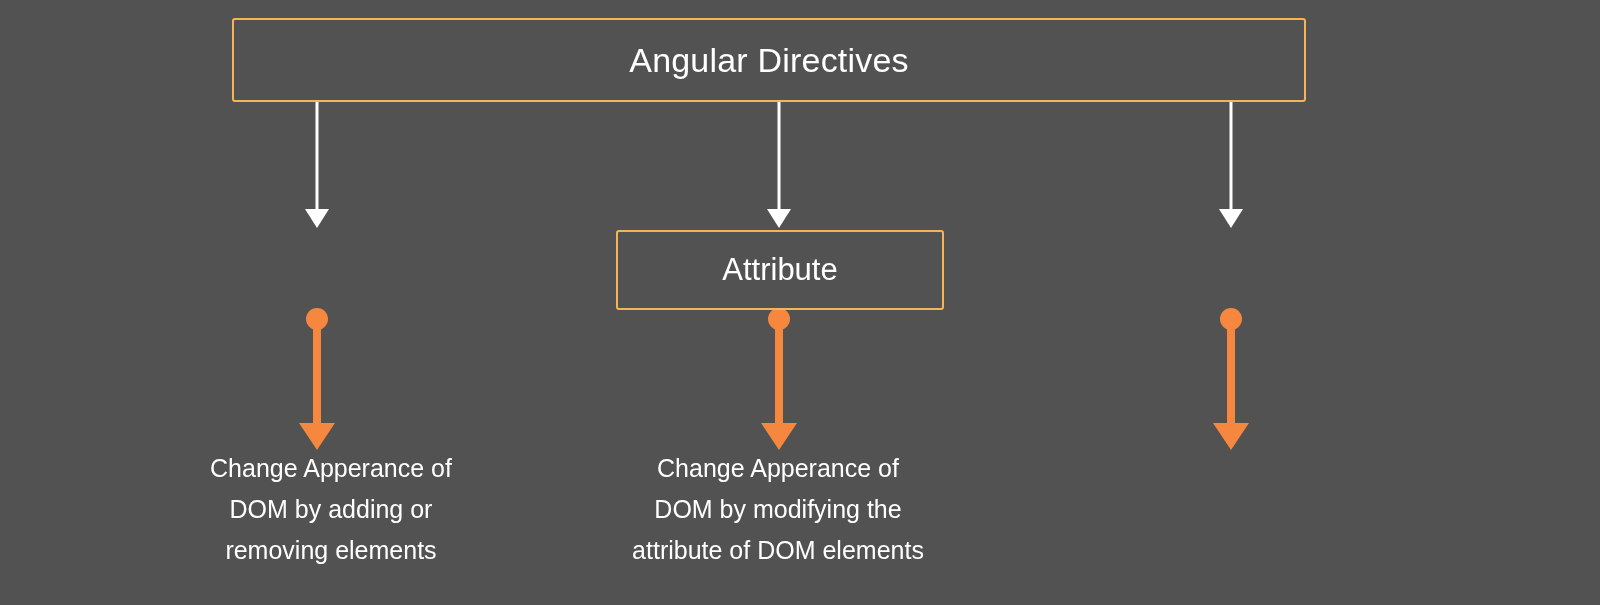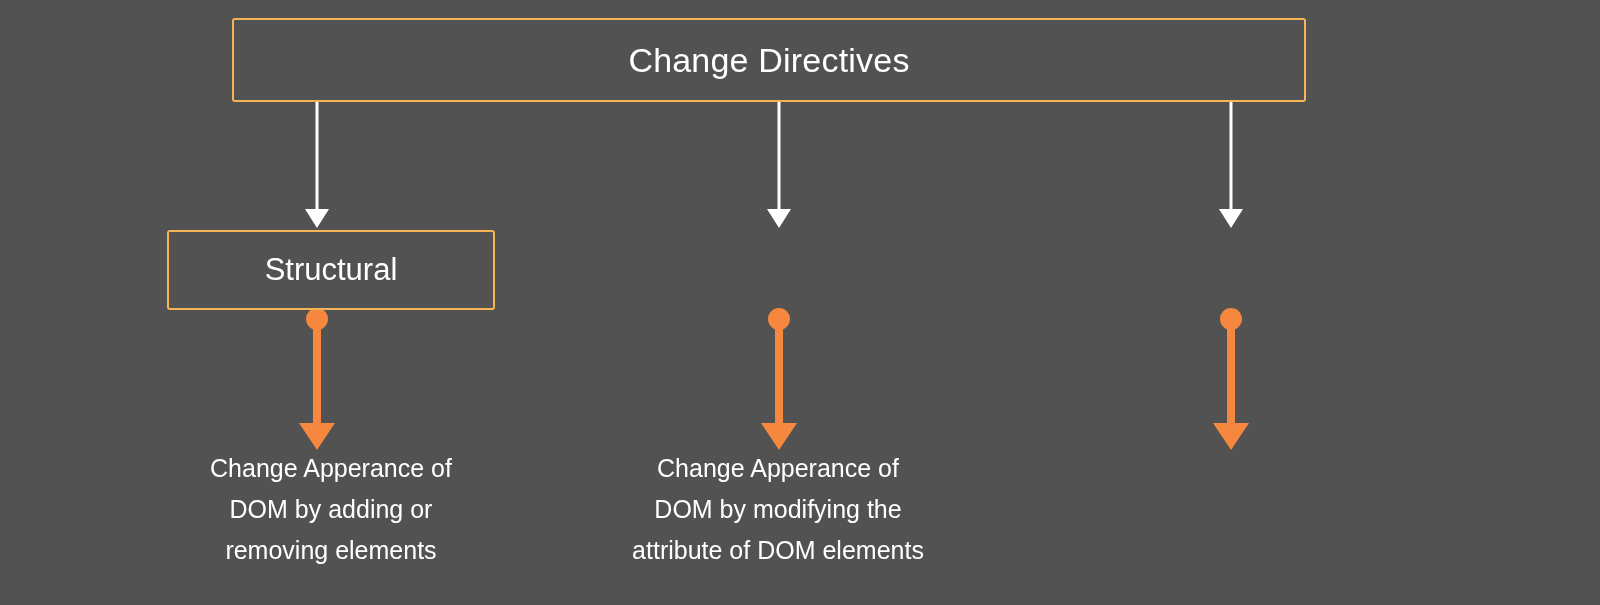--- a/index.html
+++ b/index.html
@@ -88,24 +88,24 @@
       <circle cx="779" cy="319" r="11" fill="#F5873F"></circle>
       <line x1="779" y1="319" x2="779" y2="426" stroke="#F5873F" stroke-width="8"></line>
       <polygon points="761,423 797,423 779,450" fill="#F5873F"></polygon>
 
       <circle cx="1231" cy="319" r="11" fill="#F5873F"></circle>
       <line x1="1231" y1="319" x2="1231" y2="426" stroke="#F5873F" stroke-width="8"></line>
       <polygon points="1213,423 1249,423 1231,450" fill="#F5873F"></polygon>
     </g>
   </svg>
 
-  <div class="node-box" id="root-box">Change Directives</div>
+  <div class="node-box" id="root-box">Angular Directives</div>
 
-  <div class="node-box child-box" id="box-structural">Structural</div>
 
+  <div class="node-box child-box" id="box-attribute">Attribute</div>
 
 
   <div class="desc" id="desc-structural">Change Apperance of
 DOM by adding or
 removing elements</div>
 
   <div class="desc" id="desc-attribute">Change Apperance of
 DOM by modifying the
 attribute of DOM elements</div>
 

